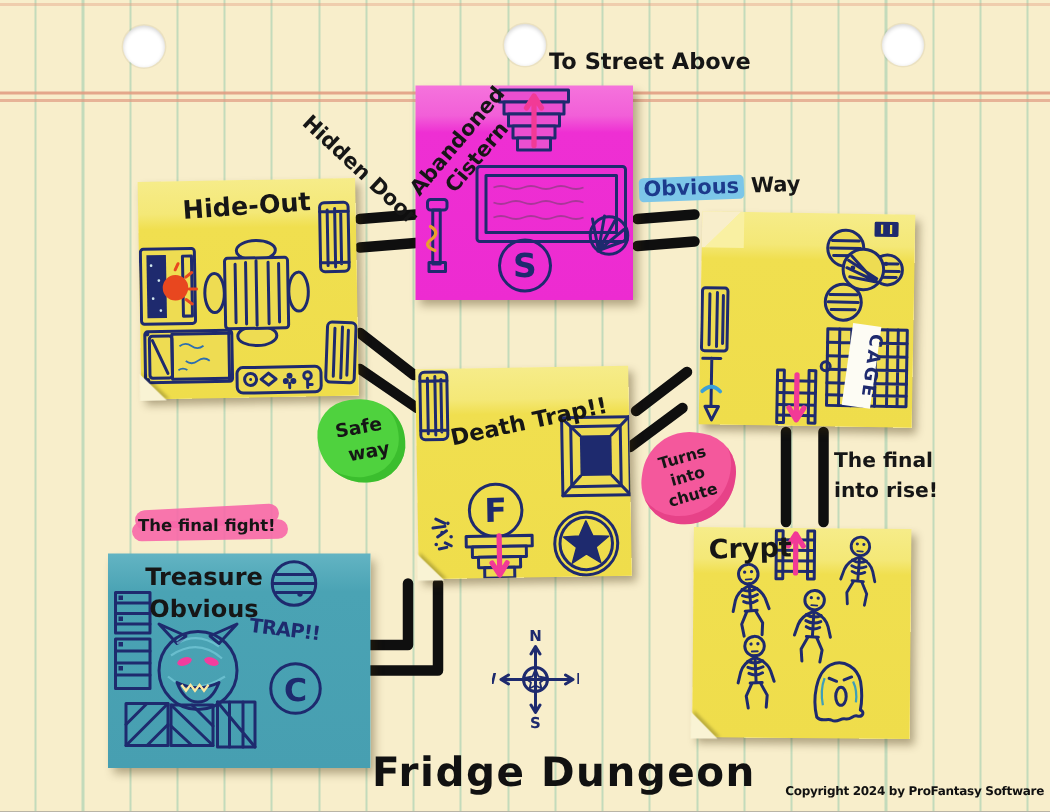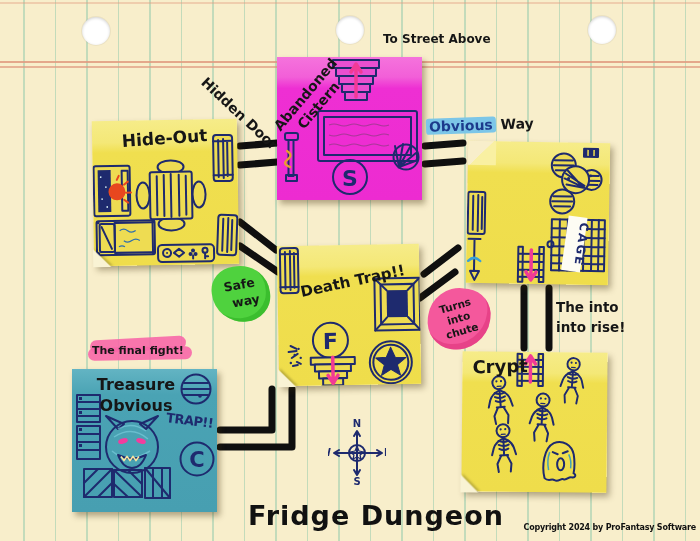--- a/index.html
+++ b/index.html
@@ -10,21 +10,21 @@
     background-position:-7px 0;}
   .margin-line{position:absolute;left:0;width:100%;height:1.5px;background:#e09a80;z-index:0;}
   .hole{position:absolute;width:28px;height:28px;border-radius:50%;background:#fff;
     box-shadow:inset 0 1px 3px rgba(0,0,0,.18), 0 0 0 1px rgba(0,0,0,.05);z-index:1;}
   .corridors{position:absolute;left:0;top:0;z-index:1;pointer-events:none;}
   .corridors path{stroke:#0f0f0f;stroke-width:7;stroke-linecap:round;stroke-linejoin:round;fill:none;}
   .note{position:absolute;z-index:2;box-shadow:3px 4px 6px rgba(60,45,10,.38);}
   .note svg{position:absolute;left:0;top:0;}
   .note-yellow{background:linear-gradient(180deg,#f6ec89 0%,#f4e877 15%,#f0df4f 22%,#efdd4b 100%);}
   .note-pink{background:linear-gradient(180deg,#f573dc 0%,#f25fd8 14%,#ee2fd3 22%,#ed2bd1 100%);}
-  .note-teal{background:linear-gradient(180deg,#63b4c3 0%,#4aa3b4 18%,#479fb1 100%);}
+  .note-teal{background:linear-gradient(180deg,#63b4c3 0%,#4aa3b4 18%,#479fb1 100%);padding-left:30px;}
   .curl-bl::after{content:"";position:absolute;left:-1px;bottom:-1px;width:0;height:0;
     border-bottom:18px solid #f9f3d4;border-right:18px solid transparent;
     filter:drop-shadow(2px -1px 1px rgba(0,0,0,.22));}
   .fold-tl::before{content:"";position:absolute;left:0;top:0;width:28px;height:24px;z-index:3;
     background:linear-gradient(135deg,#f8eecb 0 49%,#f9f0a2 50% 100%);}
   .hand{font-weight:bold;color:#161616;line-height:1.2;}
   .room-title{position:absolute;z-index:4;}
   .label{position:absolute;z-index:3;}
   .ink{stroke:#1e2a6e;fill:none;stroke-width:2;stroke-linecap:round;stroke-linejoin:round;}
   .wood{fill:#eedc52;}
@@ -327,21 +327,21 @@
         <rect x="42" y="101" width="28" height="27" class="ink" stroke-width="2" fill="#74bcc8"></rect>
         <path class="ink" stroke-width="1.3" d="M42,101 L70,128 M42,115 L56,128 M56,101 L70,115"></path>
       </g>
       <g>
         <rect x="73" y="99" width="25" height="30" class="ink" stroke-width="2" fill="#74bcc8"></rect>
         <path class="ink" stroke-width="1.3" d="M81,99 V129 M90,99 V129 M73,99 L98,129"></path>
       </g>
     </svg>
   </div>
 
-  <div class="label hand" style="left:383px;top:32px;font-size:12px;">To Street Above</div>
+  <div class="label hand" style="left:366px;top:32px;font-size:15px;">To Street Above</div>
 
   <div class="label hand" style="left:209px;top:74px;font-size:14px;transform:rotate(43deg);transform-origin:left top;white-space:nowrap;">Hidden Door</div>
 
   <div class="label hand" style="left:426px;top:117px;font-size:14px;transform:rotate(-2deg);white-space:nowrap;">
     <span class="marker-hl" style="background:#7cc6e8;color:#1c3a8c;">Obvious</span>
     <span>Way</span>
   </div>
 
   <div class="blob hand" style="left:212px;top:266px;width:58px;height:56px;background:#4fd23e;border-radius:46% 58% 50% 62%;transform:rotate(-6deg);box-shadow:inset -4px -4px 0 rgba(40,170,30,.5);">
     <div style="font-size:12.5px;transform:rotate(-4deg);line-height:1.35;">
@@ -352,21 +352,21 @@
 
   <div class="blob hand" style="left:428px;top:288px;width:62px;height:62px;background:#f4589c;border-radius:55% 45% 60% 48%;transform:rotate(8deg);box-shadow:inset -4px -5px 0 rgba(220,50,120,.55);">
     <div style="font-size:10.5px;transform:rotate(-24deg);line-height:1.25;">
       <div>Turns</div>
       <div>into</div>
       <div>chute</div>
     </div>
   </div>
 
   <div class="label hand" style="left:556px;top:298px;font-size:13.5px;line-height:1.45;">
-    <div>The into</div>
+    <div>The final</div>
     <div>into rise!</div>
   </div>
 
   <div class="final-fight" style="left:88px;top:338px;width:116px;height:28px;">
     <div class="stroke" style="left:2px;top:0;width:96px;height:13px;transform:rotate(-3deg);"></div>
     <div class="stroke" style="left:0;top:9px;width:104px;height:13px;transform:rotate(-1deg);"></div>
     <div class="hand" style="position:absolute;left:4px;top:6px;font-size:11px;white-space:nowrap;">The final fight!</div>
   </div>
 
   <svg class="label" style="left:328px;top:418px;" width="58" height="70" viewBox="-29 -34 58 70">

